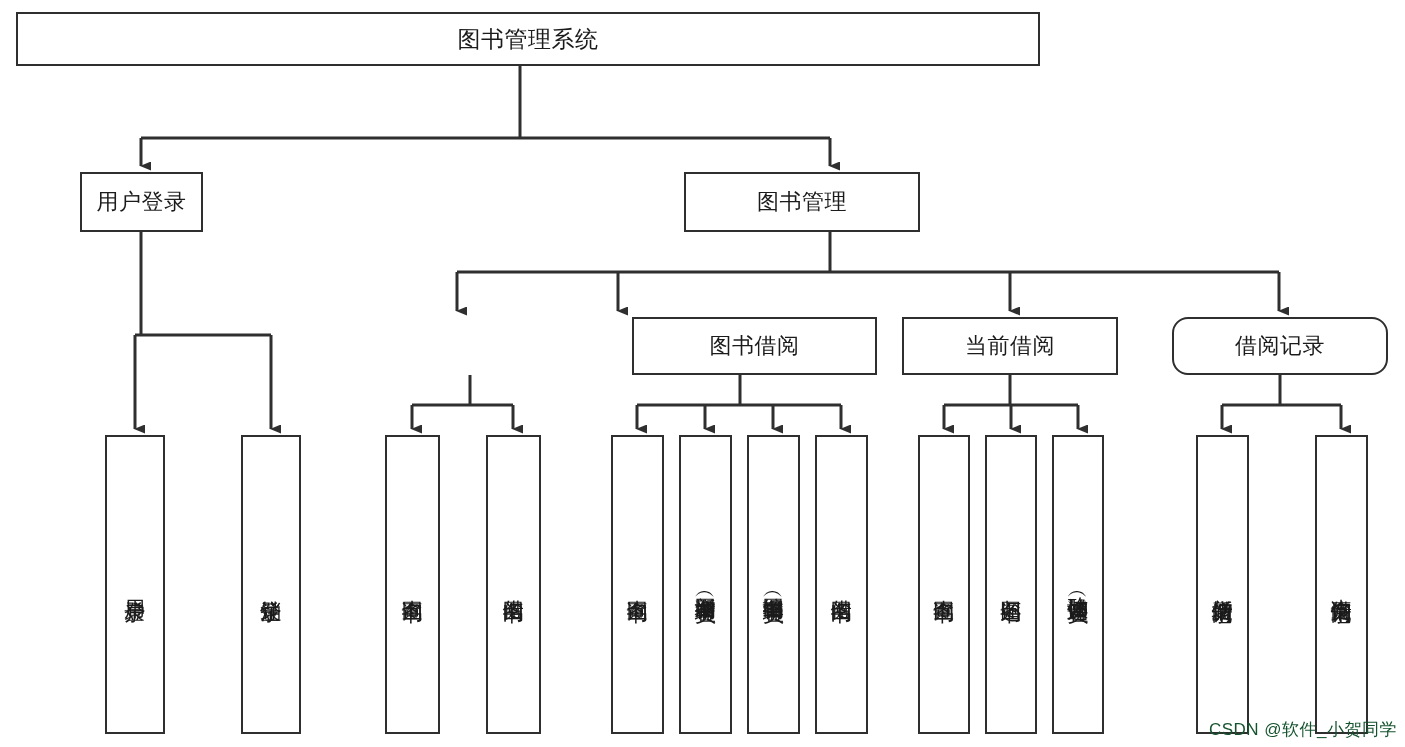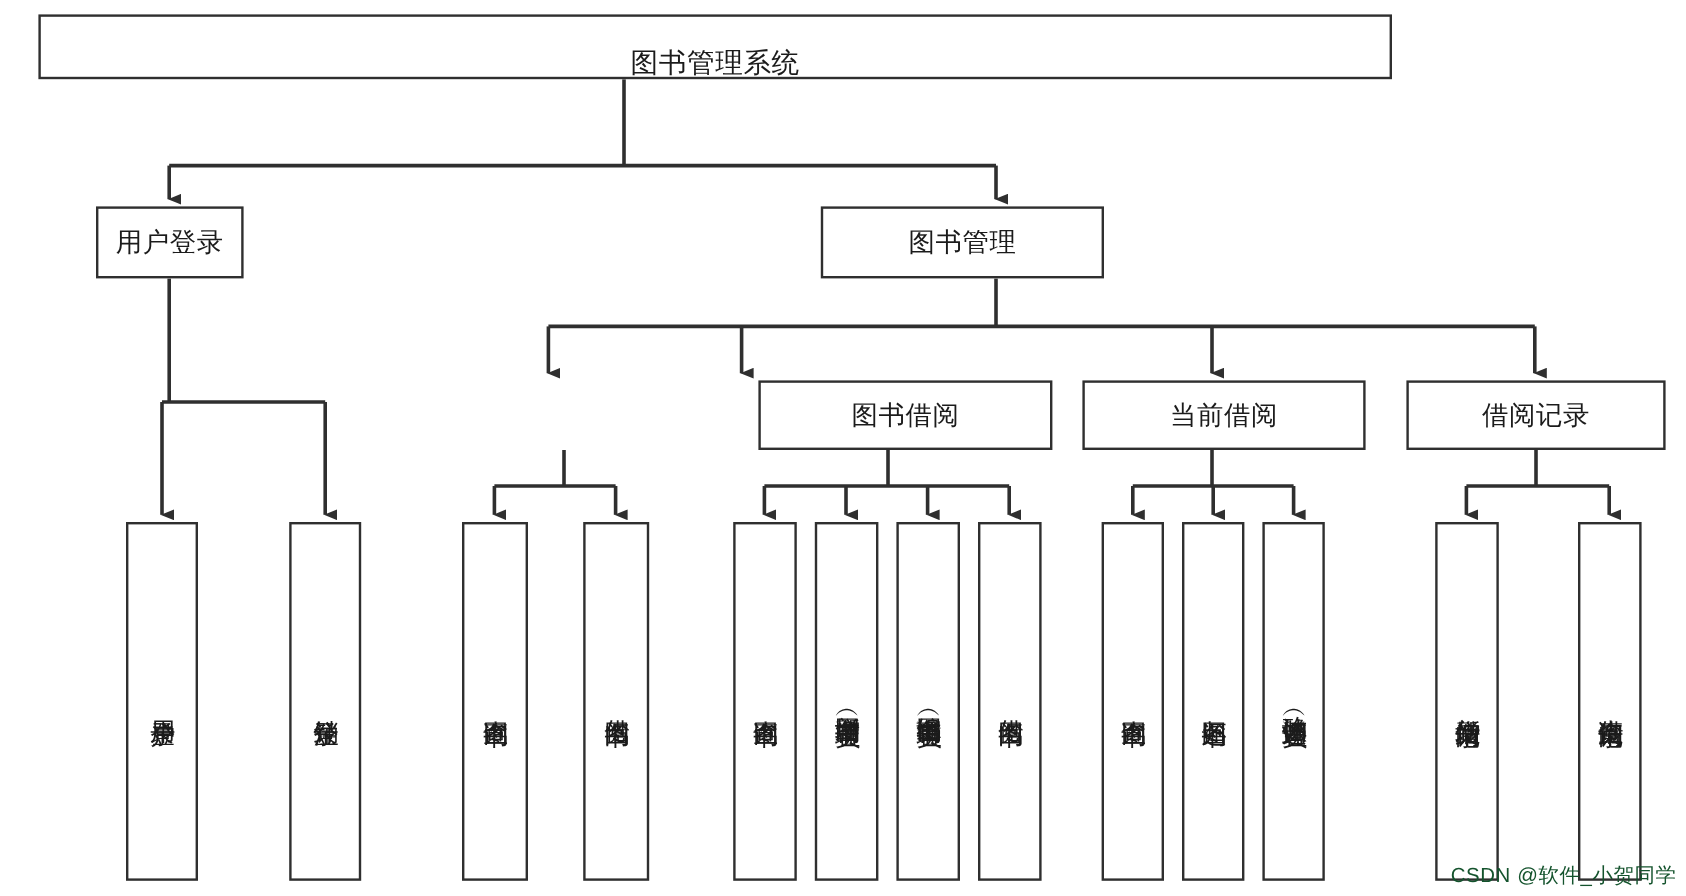--- a/index.html
+++ b/index.html
@@ -121,38 +121,38 @@
       <line x1="1011" y1="405" x2="1011" y2="429" marker-end="url(#arrowhead)"></line>
       <line x1="1078" y1="405" x2="1078" y2="429" marker-end="url(#arrowhead)"></line>
 
       <line x1="1280" y1="375" x2="1280" y2="405"></line>
       <line x1="1222" y1="405" x2="1341" y2="405"></line>
       <line x1="1222" y1="405" x2="1222" y2="429" marker-end="url(#arrowhead)"></line>
       <line x1="1341" y1="405" x2="1341" y2="429" marker-end="url(#arrowhead)"></line>
     </g>
   </svg>
 
-  <div class="node root" style="left:32px; top:12px; width:1128px; height:54px;align-items:flex-end;">
+  <div class="node root" style="left:16px; top:12px; width:1024px; height:54px;">
     <span class="label">图书管理系统</span>
   </div>
 
   <div class="node" style="left:80px; top:172px; width:123px; height:60px;">
     <span class="label">用户登录</span>
   </div>
   <div class="node" style="left:684px; top:172px; width:236px; height:60px;">
     <span class="label">图书管理</span>
   </div>
 
   <div class="node" style="left:632px; top:317px; width:245px; height:58px;">
     <span class="label">图书借阅</span>
   </div>
-  <div class="node" style="left:902px; top:317px; width:236px; height:58px;">
+  <div class="node" style="left:902px; top:317px; width:216px; height:58px;">
     <span class="label">当前借阅</span>
   </div>
-  <div class="node" style="left:1172px; top:317px; width:216px; height:58px;">
+  <div class="node" style="left:1172px; top:317px; width:216px; height:58px;border-radius:16px;">
     <span class="label">借阅记录</span>
   </div>
 
   <div class="node leaf" style="left:105px; top:435px; width:60px; height:299px;">
     <span class="label">用户登录</span>
   </div>
   <div class="node leaf" style="left:241px; top:435px; width:60px; height:299px;">
     <span class="label">注销登录</span>
   </div>
 

